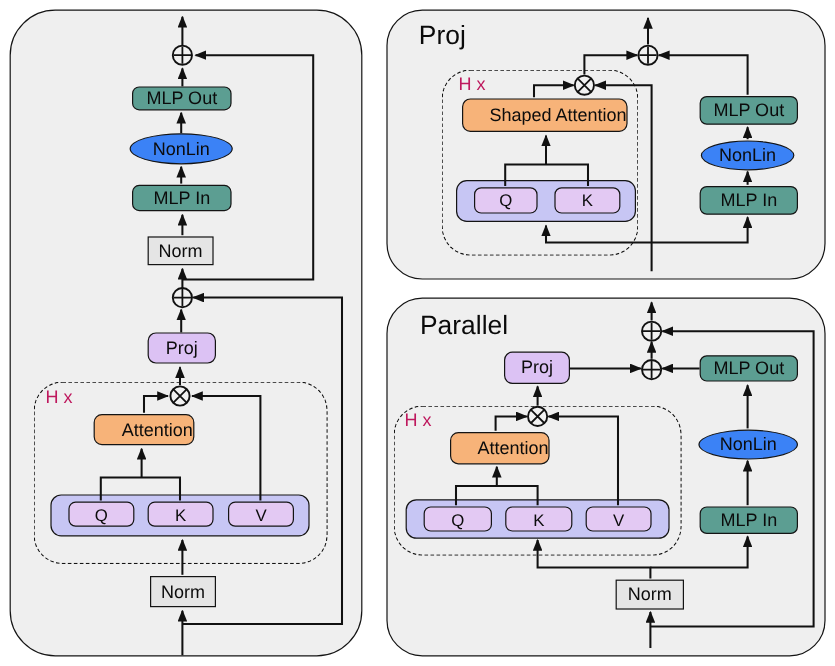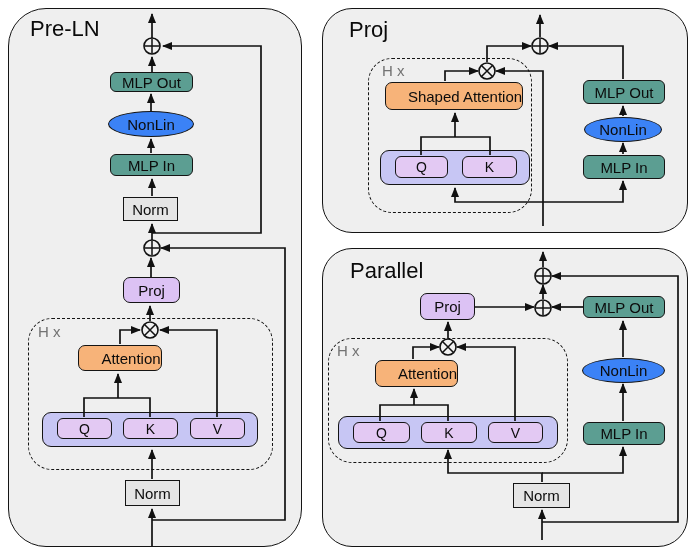--- a/index.html
+++ b/index.html
@@ -14,32 +14,31 @@
   svg.wires{position:absolute;left:0;top:0;z-index:3;}
   .box{position:absolute;box-sizing:border-box;border:1.6px solid #141414;display:flex;
        align-items:center;justify-content:center;font-size:15px;line-height:1;color:#0c0c0c;z-index:4;white-space:nowrap;}
   .teal{background:#5c9e92;border-radius:6px;}
   .orangebox{background:#f7b379;border-radius:7px;padding-left:22px;}
   .purplebox{background:#dcc2f4;border-radius:7px;}
   .lilacbox{background:#e3c9f3;border-radius:6px;font-size:14px;}
   .yellowbox{background:#e5e5e5;border-radius:0;}
   .ellipse{background:#3b82f6;border-radius:50%;}
   .title{position:absolute;font-size:22px;font-weight:500;color:#0a0a0a;z-index:4;}
-  .loop-label{position:absolute;font-size:15px;color:#737373;z-index:4;}
+  .loop-label{position:absolute;font-size:15px;color:#be185d;z-index:4;}
 </style>
 </head>
 <body>
 
 <div id="stage">
 
   <div class="panel" style="left:8px;top:8px;width:294px;height:539px;border-radius:38px;"></div>
   <div class="panel" style="left:322px;top:8px;width:366px;height:225px;border-radius:30px;"></div>
   <div class="panel" style="left:322px;top:248px;width:366px;height:299px;border-radius:30px;"></div>
 
-  <div class="title" style="left:30px;top:16px;">Pre-LN</div>
   <div class="title" style="left:349px;top:17px;">Proj</div>
   <div class="title" style="left:350px;top:258px;">Parallel</div>
 
   <div class="dashedbox" style="left:28px;top:318px;width:245px;height:152px;"></div>
   <div class="dashedbox" style="left:368px;top:58px;width:164px;height:155px;"></div>
   <div class="dashedbox" style="left:328px;top:338px;width:240px;height:125px;"></div>
 
   <div class="loop-label" style="left:38px;top:323px;">H x</div>
   <div class="loop-label" style="left:382px;top:62px;">H x</div>
   <div class="loop-label" style="left:337px;top:342px;">H x</div>

